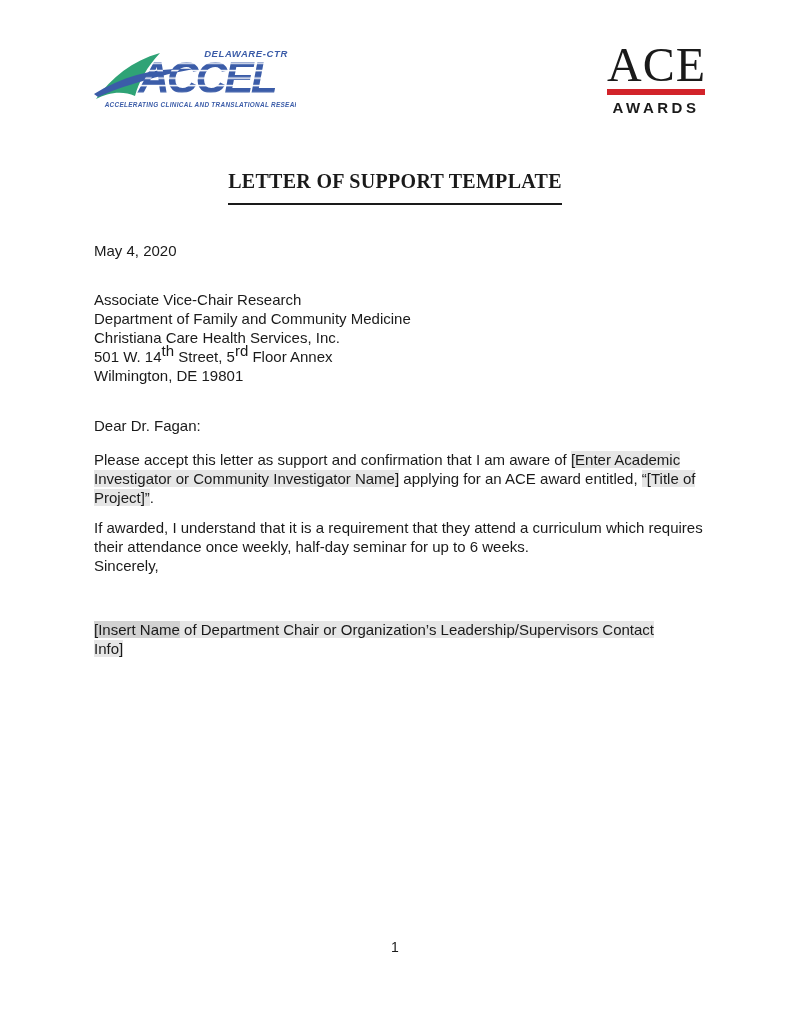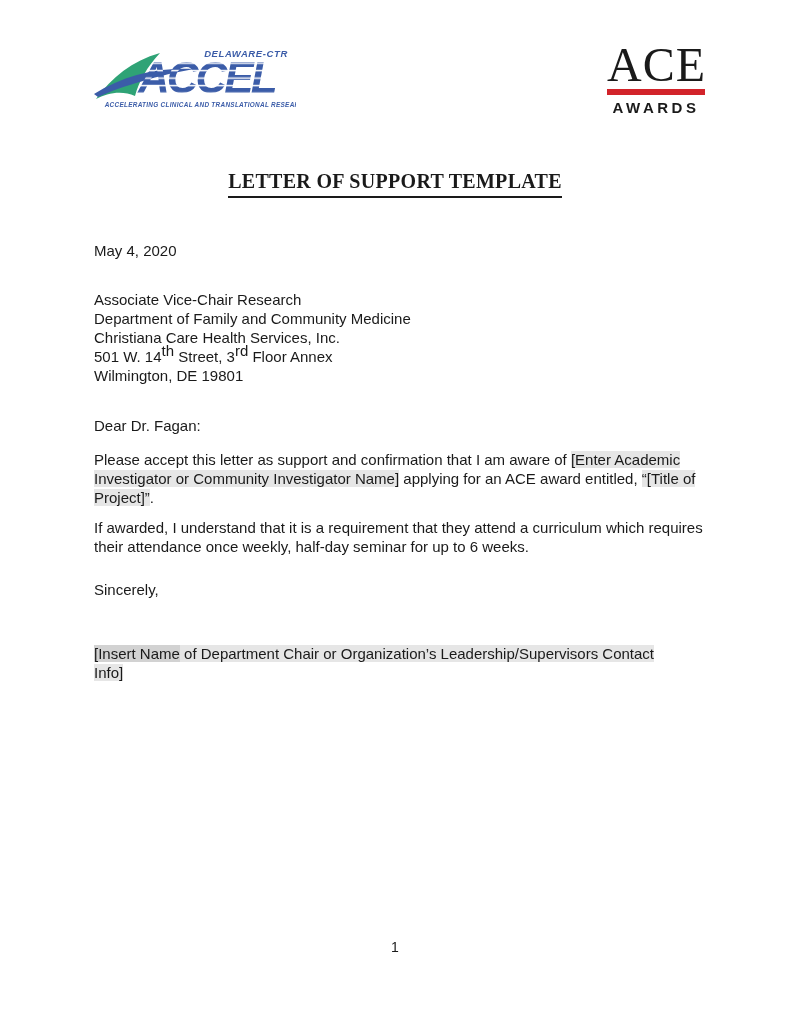--- a/index.html
+++ b/index.html
@@ -31,30 +31,30 @@
     color:var(--ink,#1a1a1a); line-height:15px;
   }
 
   
   .doc-title {
     text-align:center; margin-top:55px;
     font-family:"Liberation Serif", serif;
     font-weight:bold; font-size:20px; line-height:23px;
     letter-spacing:0.3px;
   }
-  .doc-title .u { border-bottom:2px solid var(--ink,#1a1a1a); padding-bottom:4px; }
+  .doc-title .u { border-bottom:2px solid var(--ink,#1a1a1a); padding-bottom:11px; }
 
   .content { margin-left:94px; width:628px; }
   .date-line { margin-top:48px; }
   .recipient { margin-top:30px; }
   .re-line { margin-top:14px; }
   .salutation { margin-top:31px; }
   .para-1 { margin-top:15px; }
   .para-2 { margin-top:11px; }
-  .closing { margin-top:24px; }
+  .closing { }
   .signature { margin-top:45px; max-width:560px; }
 
   sup.ord { font-size:15px; vertical-align:super; line-height:0; }
 
   .hl { background:var(--highlight,#e6e6e6); }
   .hl-dark { background:var(--highlight_dark,#d2d2d2); }
 
   .page-number {
     position:absolute; bottom:66px; left:0; right:0;
     text-align:center; font-size:14px; line-height:17px;
@@ -96,21 +96,21 @@
   </div>
 
   <div class="content">
 
     <div class="date-line">May 4, 2020</div>
 
     <div class="recipient">
       <div>Associate Vice-Chair Research</div>
       <div>Department of Family and Community Medicine</div>
       <div>Christiana Care Health Services, Inc.</div>
-      <div><span>501 W. 14</span><sup class="ord">th</sup><span> Street, 3</span><sup class="ord">rd</sup><span> Floor Annex</span></div>
+      <div><span>501 W. 14</span><sup class="ord">th</sup><span> Street, 5</span><sup class="ord">rd</sup><span> Floor Annex</span></div>
       <div>Wilmington, DE 19801</div>
     </div>
 
 
     <div class="salutation">Dear Dr. Fagan:</div>
 
     <div class="para-1"><span>Please accept this letter as support and confirmation that I am aware of </span><span class="hl">[Enter Academic Investigator or Community Investigator Name]</span><span> applying for an ACE award entitled, </span><span class="hl">“[Title of Project]”</span><span>.</span></div>
 
     <div class="para-2">If awarded, I understand that it is a requirement that they attend a curriculum which requires their attendance once weekly, half-day seminar for up to 6 weeks.</div>
 

